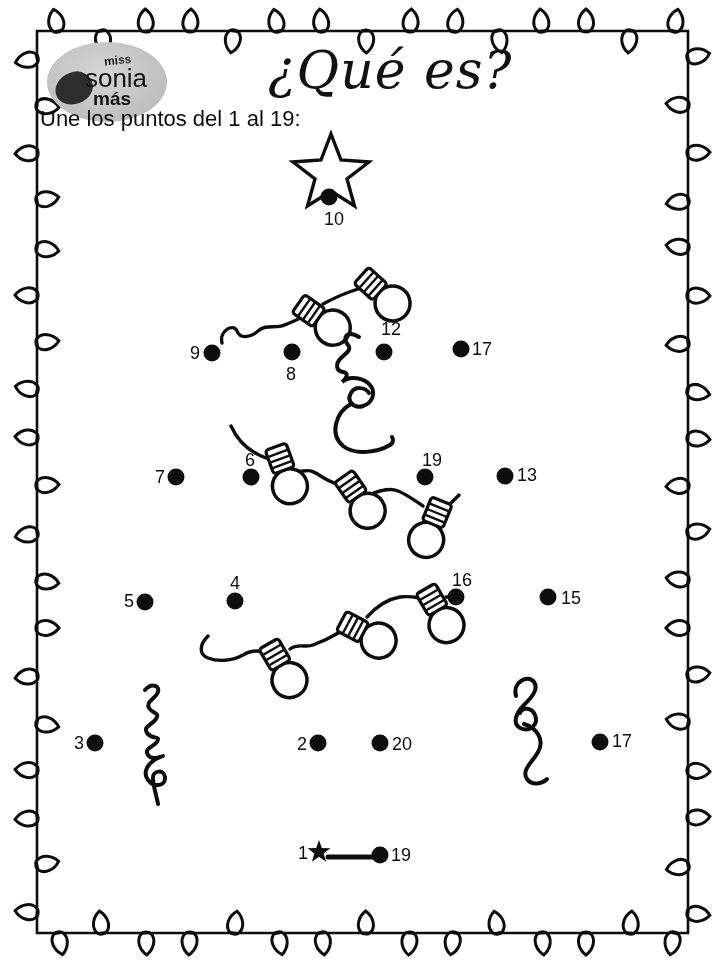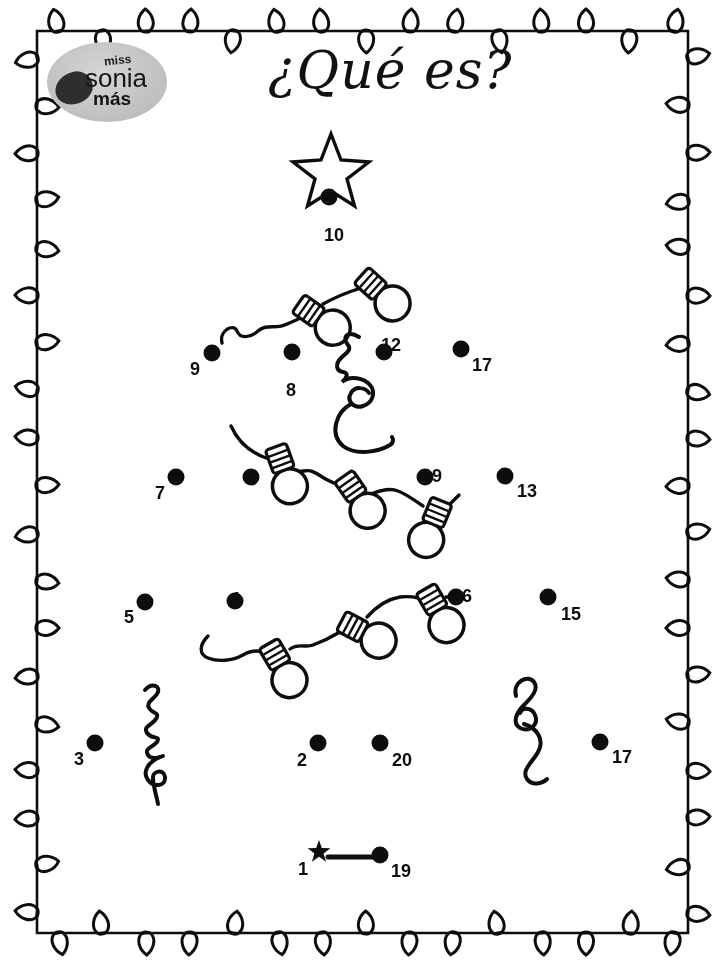--- a/index.html
+++ b/index.html
@@ -1,20 +1,20 @@
 <!DOCTYPE html>
 <html><head>
 <meta charset="utf-8">
 <style>
   html,body{margin:0;padding:0;background:#ffffff;}
   .page{position:relative;width:720px;height:960px;background:#ffffff;overflow:hidden;
         font-family:"Liberation Sans",sans-serif;color:#0d0d0d;}
   #art{position:absolute;left:0;top:0;}
-  .num{position:absolute;transform:translate(-50%,-50%);font-weight:bold;font-size:18px;
-       color:#0d0d0d;letter-spacing:0;white-space:nowrap;margin-top:16px;}
+  .num{position:absolute;transform:translate(-50%,-50%);font-weight:normal;font-size:18px;
+       color:#0d0d0d;letter-spacing:0;white-space:nowrap;}
   .title{position:absolute;left:225px;top:40px;width:330px;text-align:center;
          font-family:"DejaVu Serif",serif;font-style:italic;font-weight:normal;
          font-size:52px;color:#111;letter-spacing:1px;}
   .instruction{position:absolute;left:40px;top:106px;font-size:22px;color:#0d0d0d;}
   .logo{position:absolute;left:47px;top:42px;width:120px;height:80px;border-radius:50%;
         background:radial-gradient(ellipse at 45% 40%, #d6d6d6 0%, #bdbdbd 75%, #a9a9a9 100%);
         display:flex;flex-direction:column;align-items:center;justify-content:center;
         padding-left:6px;box-sizing:border-box;}
   .logo .l-top{font-size:12px;font-weight:bold;color:#1c1c1c;transform:rotate(-6deg) translateX(8px);line-height:10px;}
   .logo .l-main{font-size:26px;font-weight:normal;color:#141414;line-height:24px;letter-spacing:0;transform:translateX(6px);}
@@ -183,20 +183,21 @@
   </svg>
 
   <div class="logo">
     <div class="blob"></div>
     <span class="l-top">miss</span>
     <span class="l-main">sonia</span>
     <span class="l-bottom">más</span>
   </div>
 
   <div class="title">¿Qué es?</div>
+  <div class="instruction">Une los puntos del 1 al 19:</div>
 
   <div id="labels">
       <span class="num" style="left: 303px; top: 853px;">1</span>
       <span class="num" style="left: 302px; top: 744px;">2</span>
       <span class="num" style="left: 79px; top: 743px;">3</span>
       <span class="num" style="left: 235px; top: 583px;">4</span>
       <span class="num" style="left: 129px; top: 601px;">5</span>
       <span class="num" style="left: 250px; top: 460px;">6</span>
       <span class="num" style="left: 160px; top: 477px;">7</span>
       <span class="num" style="left: 291px; top: 374px;">8</span>

